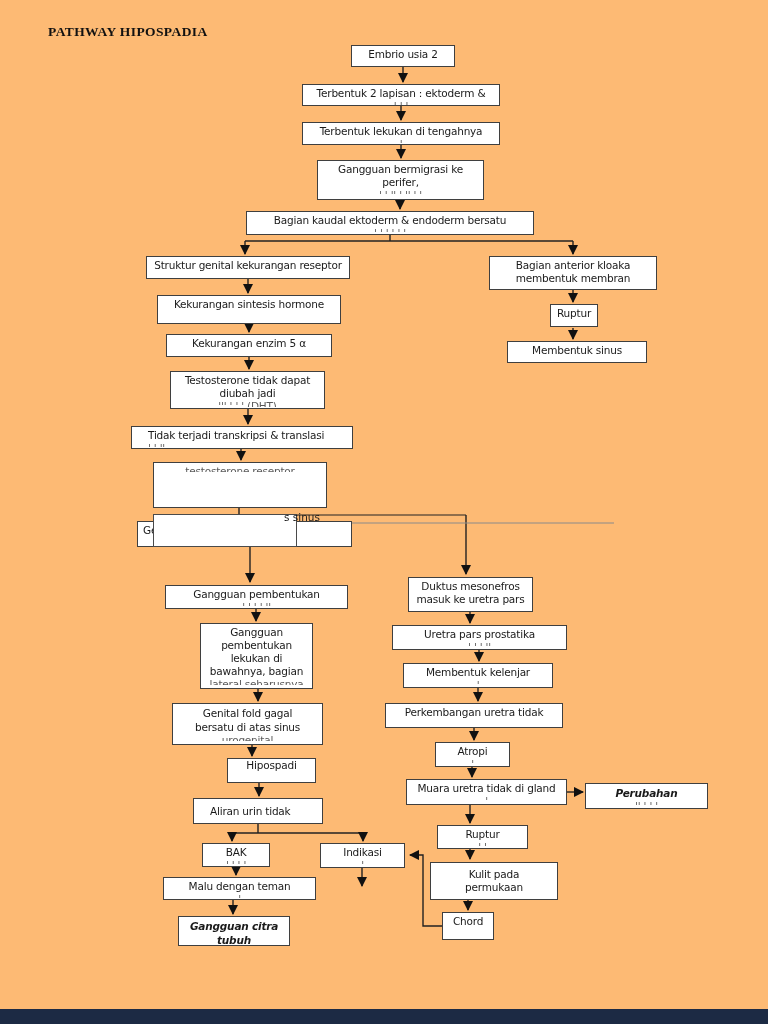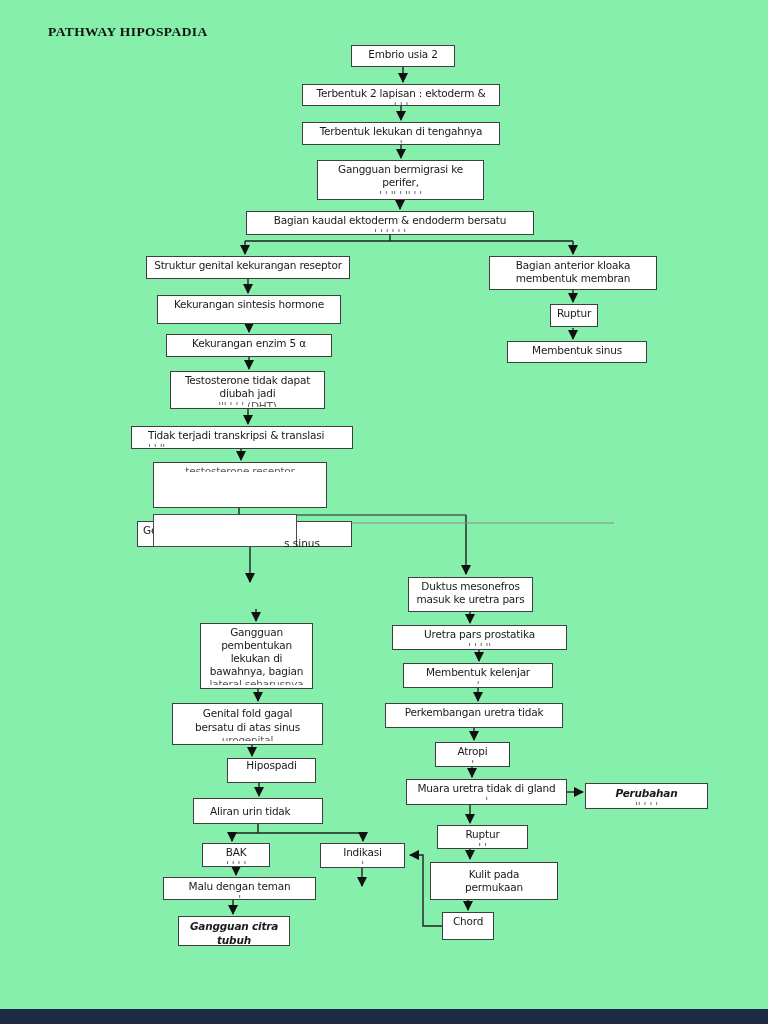--- a/index.html
+++ b/index.html
@@ -1,17 +1,17 @@
 <!DOCTYPE html>
 <html><head>
 <meta charset="utf-8">
 <style>
   html,body{margin:0;padding:0;}
   .page{
-    position:relative; width:768px; height:1024px; background:#86efac;
+    position:relative; width:768px; height:1024px; background:#fdba74;
     font-family:"DejaVu Sans", sans-serif; color:#1a1a1a; overflow:hidden;
   }
   .title{
     position:absolute; left:48px; top:24px;
     font-family:"Liberation Serif", serif; font-weight:bold;
     font-size:13.5px; letter-spacing:.4px; color:#111;
   }
   svg.connectors{position:absolute; left:0; top:0; z-index:1;}
   .node{
     position:absolute; box-sizing:border-box; z-index:2;
@@ -131,33 +131,37 @@
       <span class="clip" style="text-align:left">' ' ''</span>
     </div>
   <div class="node" style="left:153px;top:462px;width:174px;height:46px">
       <span class="clip">testosterone reseptor</span>
     </div>
 
   <div class="node left-align" style="left:137px;top:521px;width:215px;height:26px;padding-left:5px">
       <span class="lbl">Ge</span>
     </div>
   <div class="cover" style="left:153px;top:514px;width:144px;height:33px"></div>
-  <div class="floating-text" style="left:284px;top:537px">s sinus</div>
+  <div class="floating-text" style="left:284px;top:511px">s sinus</div>
 
   <div class="node" style="left:489px;top:256px;width:168px;height:34px">
       <span class="lbl">Bagian anterior kloaka
 membentuk membran</span>
     </div>
   <div class="node" style="left:550px;top:304px;width:48px;height:23px">
       <span class="lbl">Ruptur</span>
     </div>
   <div class="node" style="left:507px;top:341px;width:140px;height:22px">
       <span class="lbl">Membentuk sinus</span>
     </div>
 
+  <div class="node" style="left:165px;top:585px;width:183px;height:24px">
+      <span class="lbl">Gangguan pembentukan</span>
+      <span class="clip">' ' ' ' ''</span>
+    </div>
   <div class="node" style="left:200px;top:623px;width:113px;height:66px">
       <span class="lbl">Gangguan
 pembentukan
 lekukan di
 bawahnya, bagian</span>
       <span class="clip">lateral seharusnya</span>
     </div>
   <div class="node tight" style="left:172px;top:703px;width:151px;height:42px">
       <span class="lbl">Genital fold gagal
 bersatu di atas sinus</span>

